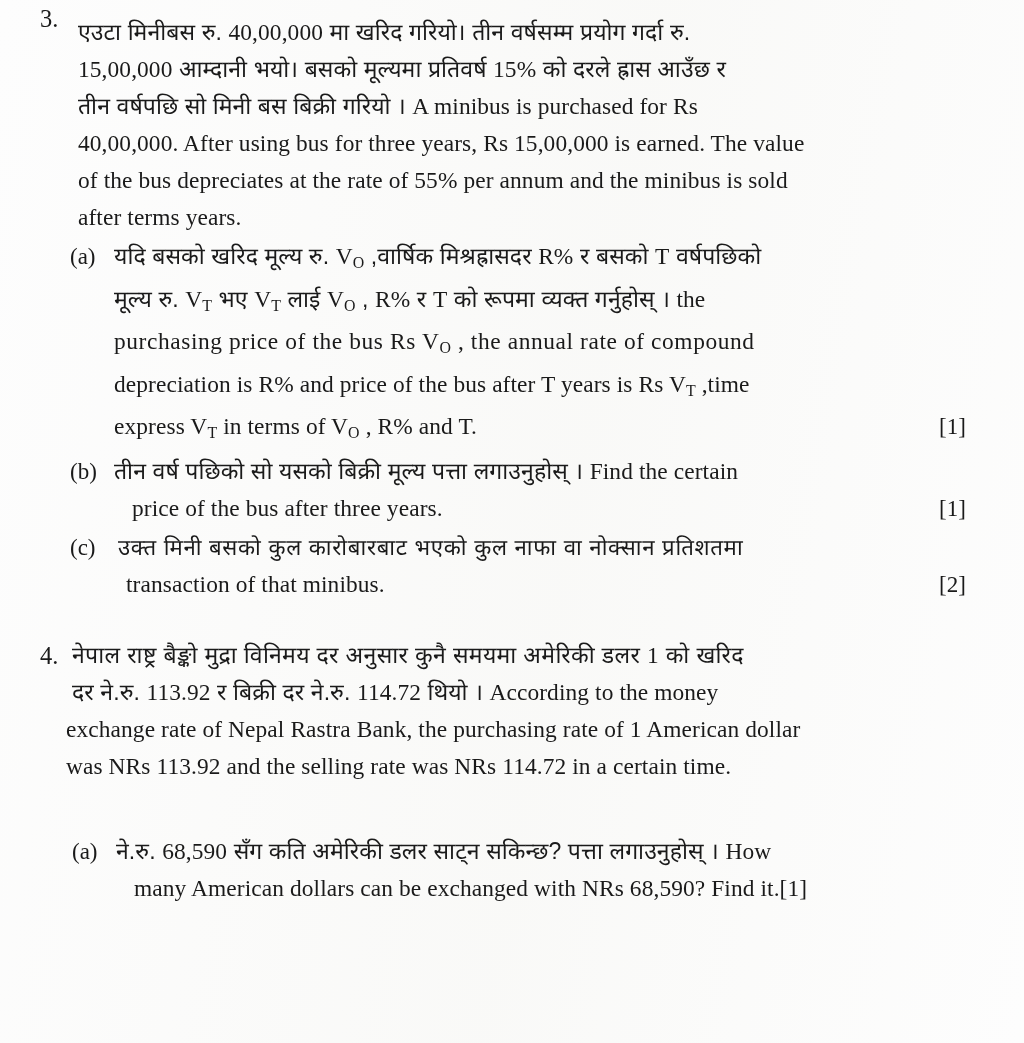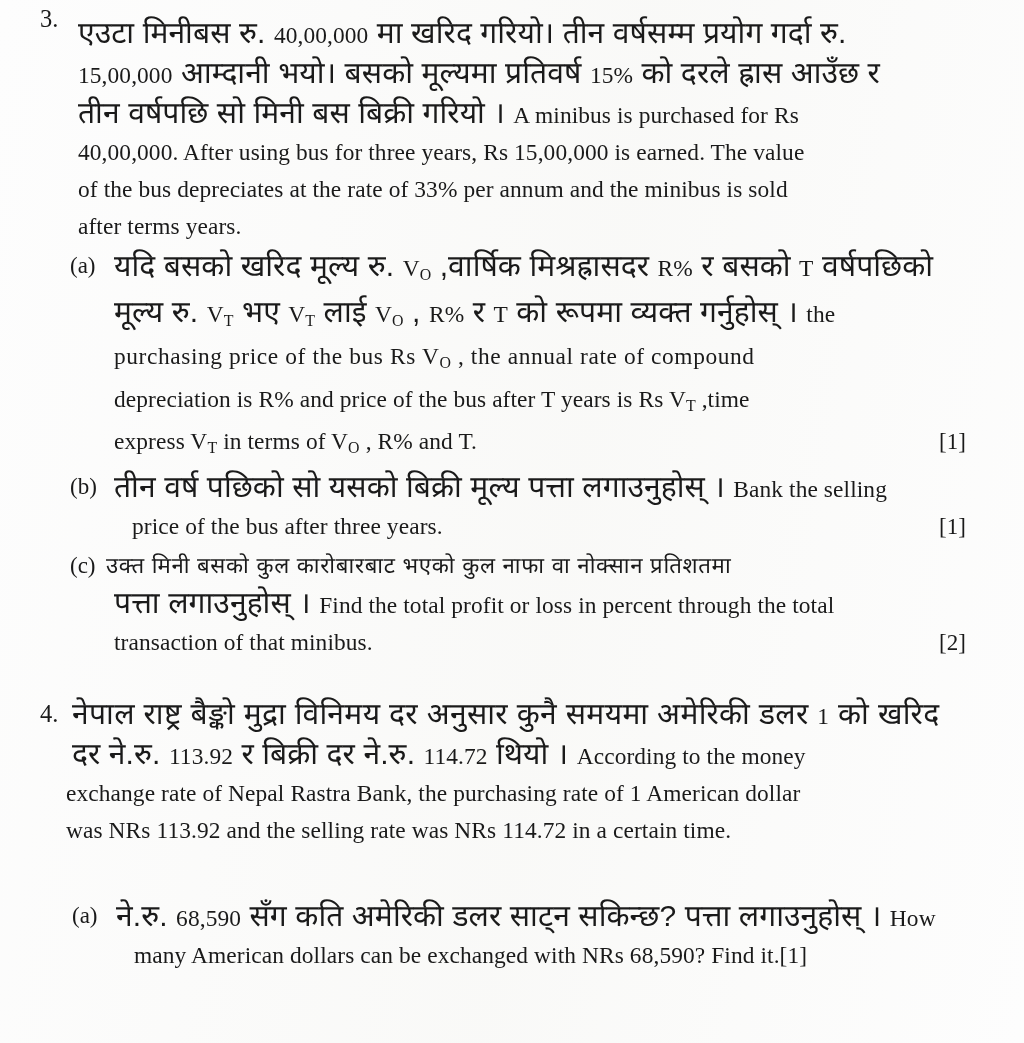--- a/index.html
+++ b/index.html
@@ -88,21 +88,21 @@
   .line.dev {
     font-family: "Liberation Sans", "DejaVu Sans", sans-serif;
     font-size: 22.2px;
     letter-spacing: -0.1px;
   }
   .line.mix {
     font-family: "Liberation Serif", "DejaVu Serif", serif;
   }
   .dev-seg {
     font-family: "Liberation Sans", "DejaVu Sans", sans-serif;
-    font-size: 30px;
+    font-size: 23px;
   }
   .en-seg {
     font-family: "Liberation Serif", "DejaVu Serif", serif;
     font-size: 23.4px;
   }
   .num {
     font-family: "Liberation Serif", "DejaVu Serif", serif;
     font-size: 23.4px;
   }
   .marks {
@@ -139,21 +139,21 @@
 
         <div class="line mix">
           <span class="num">15,00,000</span><span class="dev-seg"> आम्दानी भयो। बसको मूल्यमा प्रतिवर्ष </span><span class="num">15%</span><span class="dev-seg"> को दरले ह्रास आउँछ र</span>
         </div>
 
         <div class="line mix">
           <span class="dev-seg">तीन वर्षपछि सो मिनी बस बिक्री गरियो । </span><span class="en-seg">A minibus is purchased for Rs</span>
         </div>
 
         <div class="line">40,00,000. After using bus for three years, Rs 15,00,000 is earned. The value</div>
-        <div class="line">of the bus depreciates at the rate of 33% per annum and the minibus is sold</div>
+        <div class="line">of the bus depreciates at the rate of 55% per annum and the minibus is sold</div>
         <div class="line">after terms years.</div>
 
         <div class="subitem">
           <div class="sub-label">(a)</div>
           <div class="sub-body">
 
             <div class="line mix">
               <span class="dev-seg">यदि बसको खरिद मूल्य रु. </span><span class="var"><span>V</span><sub>O</sub></span><span class="dev-seg"> ,वार्षिक मिश्रह्रासदर </span><span class="var">R%</span><span class="dev-seg"> र बसको </span><span class="var">T</span><span class="dev-seg"> वर्षपछिको</span>
             </div>
 
@@ -173,35 +173,32 @@
               <span class="marks">[1]</span><span>express V</span><sub>T</sub><span> in terms of V</span><sub>O</sub><span> , R% and T.</span>
             </div>
 
           </div>
         </div>
 
         <div class="subitem">
           <div class="sub-label">(b)</div>
           <div class="sub-body">
             <div class="line mix">
-              <span class="dev-seg">तीन वर्ष पछिको सो यसको बिक्री मूल्य पत्ता लगाउनुहोस् । </span><span class="en-seg">Bank the selling</span>
+              <span class="dev-seg">तीन वर्ष पछिको सो यसको बिक्री मूल्य पत्ता लगाउनुहोस् । </span><span class="en-seg">Find the certain</span>
             </div>
             <div class="line" style="margin-left:18px;">
               <span class="marks">[1]</span><span>price of the bus after three years.</span>
             </div>
           </div>
         </div>
 
         <div class="subitem">
           <div class="sub-label">(c)</div>
-          <div class="sub-body" style="margin-left:28px;">
+          <div class="sub-body" style="margin-left:40px;">
             <div class="line dev" style="letter-spacing:0.7px;">उक्त मिनी बसको कुल कारोबारबाट भएको कुल नाफा वा नोक्सान प्रतिशतमा</div>
-            <div class="line mix" style="margin-left:8px;">
-              <span class="dev-seg">पत्ता लगाउनुहोस् । </span><span class="en-seg">Find the total profit or loss in percent through the total</span>
-            </div>
             <div class="line" style="margin-left:8px;">
               <span class="marks">[2]</span><span>transaction of that minibus.</span>
             </div>
           </div>
         </div>
 
       </div>
     </div>
 
     <div class="spacer-lg"></div>

